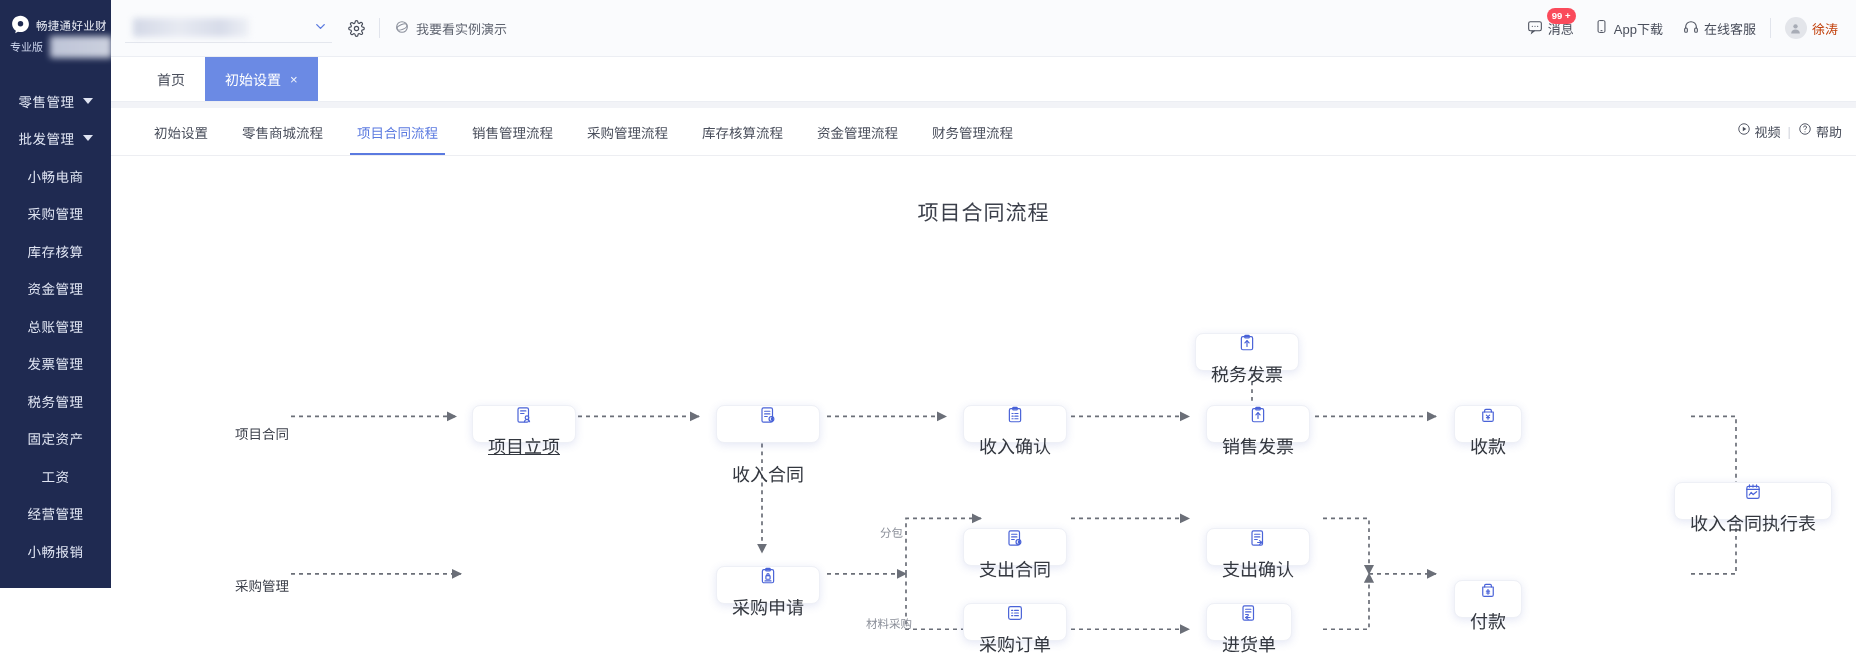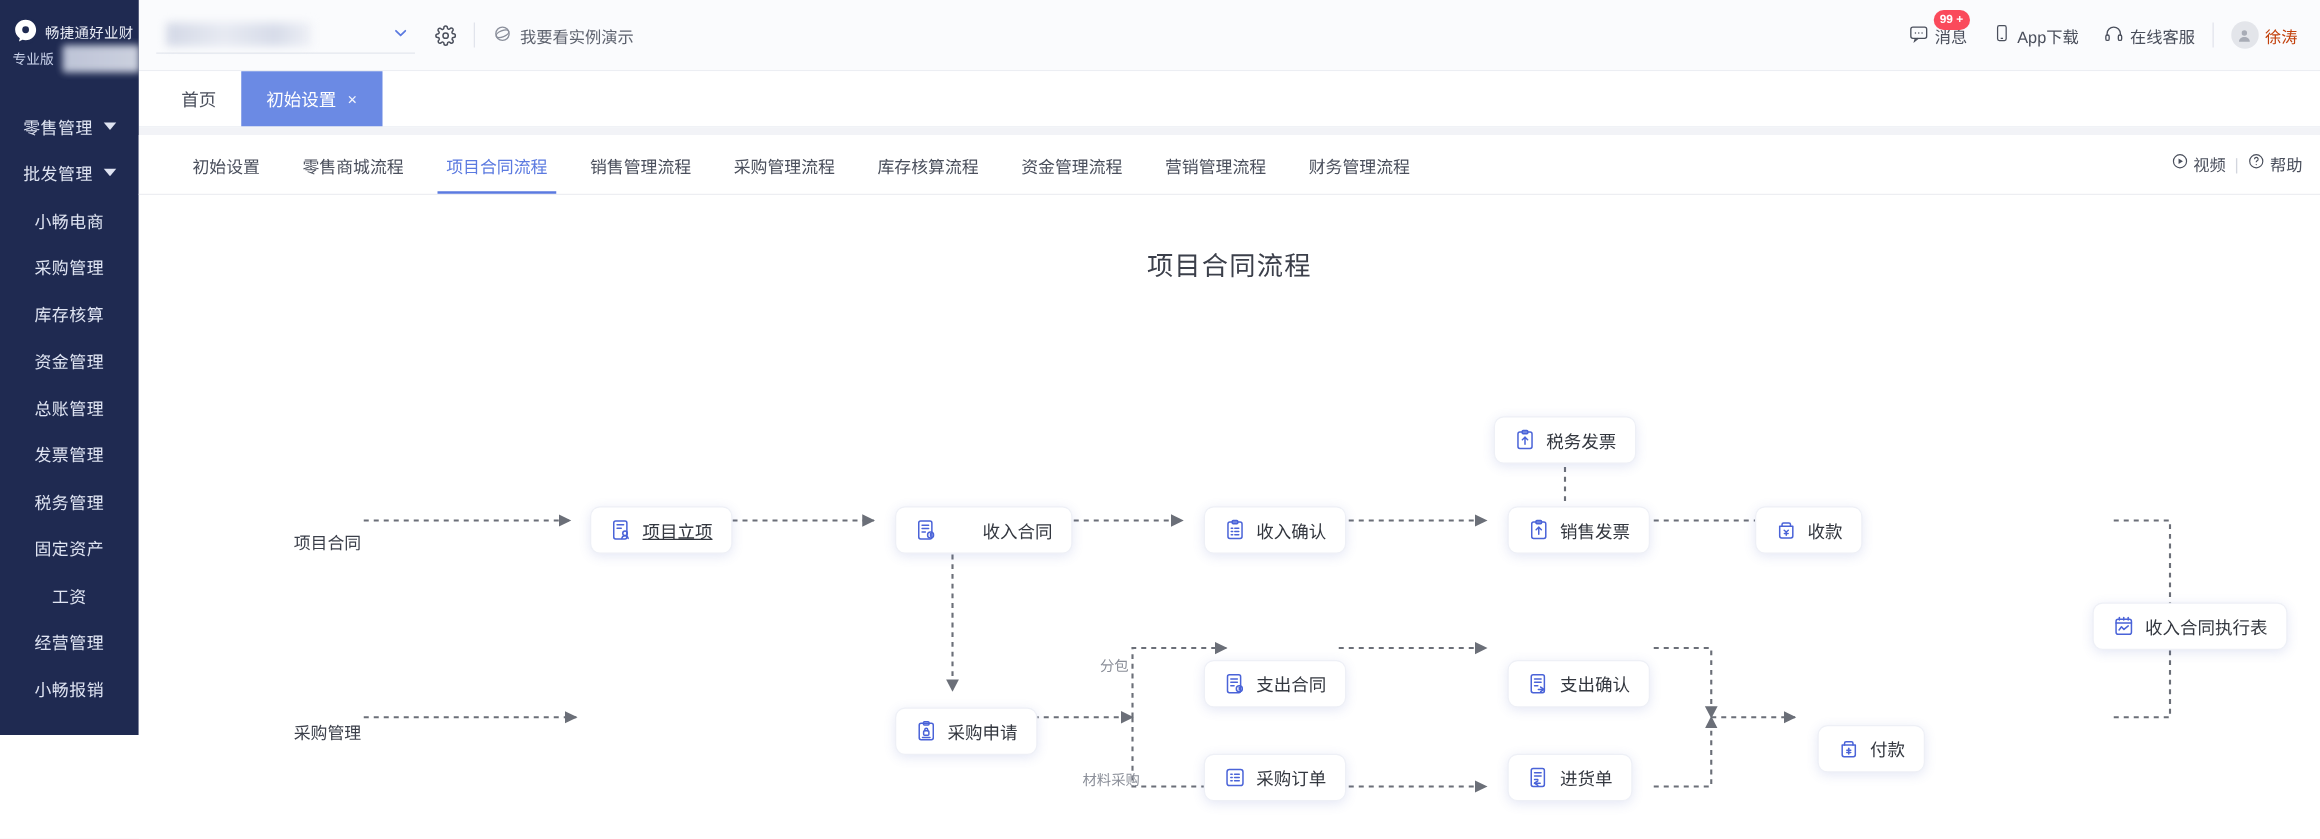--- a/index.html
+++ b/index.html
@@ -77,21 +77,21 @@
   }
   .avatar{
     width:22px;height:22px;border-radius:50%;background:#e3e5ea;display:flex;
     align-items:center;justify-content:center;color:#a8acb6;
   }
   .user-name{ color:#c2410c; font-size:13px; }
 
   
   .tabstrip{
     height:45px; flex:0 0 45px; background:#fff; display:flex; align-items:stretch;
-    padding-left:14px; border-bottom:1px solid #eceef3;
+    padding-left:26px; border-bottom:1px solid #eceef3;
   }
   .tab{
     display:flex; align-items:center; justify-content:center; padding:0 20px;
     font-size:14px; color:#4a4f5c; cursor:pointer; white-space:nowrap;
   }
   .tab.active{ background:#6b8ae4; color:#fff; }
   .tab .x{ margin-left:9px; font-size:13px; opacity:.92; }
 
   .thin-sep{ height:6px; background:#f2f3f7; flex:0 0 6px; }
 
@@ -125,21 +125,21 @@
     font-size:21px; color:#3b3f4a; letter-spacing:1px;
   }
   .flow{ position:absolute; inset:0; }
   .flow svg.edges{ position:absolute; left:0; top:0; width:100%; height:100%; }
 
   .node{
     position:absolute; height:38px; background:#fff; border-radius:8px;
     border:1px solid #eef0f6;
     box-shadow:0 2px 9px rgba(88,106,190,.16);
     display:flex; align-items:center; gap:8px; padding:0 15px;
-    font-size:14px; color:#33373f; white-space:nowrap; cursor:pointer;
+    font-size:18px; color:#33373f; white-space:nowrap; cursor:pointer;flex-direction:column;
   }
   .node .ico{ display:flex; align-items:center; flex:0 0 auto; }
   .row-label{
     position:absolute; font-size:13.5px; color:#3b3f4a; white-space:nowrap;
   }
   .edge-label{
     position:absolute; font-size:11.5px; color:#8b8f99; white-space:nowrap;
   }
 </style>
 </head>
@@ -314,23 +314,20 @@
             <span>销售管理流程</span>
           </div>
           <div class="modtab">
             <span>采购管理流程</span>
           </div>
           <div class="modtab">
             <span>库存核算流程</span>
           </div>
           <div class="modtab">
             <span>资金管理流程</span>
-          </div>
-          <div class="modtab">
-            <span>营销管理流程</span>
           </div>
           <div class="modtab">
             <span>财务管理流程</span>
           </div>
         </div>
       <div class="modbar-right">
         <span class="mr-link">
           <span>
             <svg width="14" height="14" viewBox="0 0 24 24" fill="none" stroke="#4a4f5c" stroke-width="1.6">
               <circle cx="12" cy="12" r="9"></circle>
@@ -459,21 +456,21 @@
               <span class="ico">
                 <svg width="18" height="18" viewBox="0 0 24 24" fill="none" stroke="#4a63d8" stroke-width="1.6" stroke-linecap="round" stroke-linejoin="round">
                   <rect x="4.5" y="3.5" width="15" height="17.5" rx="2"></rect>
                   <rect x="9" y="1.8" width="6" height="3.4" rx="1"></rect>
                   <line x1="12" y1="16.5" x2="12" y2="9"></line>
                   <polyline points="9.2 11.8 12 9 14.8 11.8"></polyline>
                 </svg>
               </span>
               <span>销售发票</span>
             </div>
-            <div class="node" style="left: 1293px; top: 249px;">
+            <div class="node" style="left: 1343px; top: 249px;">
               <span class="ico">
                 <svg width="18" height="18" viewBox="0 0 24 24" fill="none" stroke="#4a63d8" stroke-width="1.6" stroke-linecap="round" stroke-linejoin="round">
                   <path d="M5 8h14v10.5a2 2 0 0 1-2 2H7a2 2 0 0 1-2-2z"></path>
                   <path d="M7.5 8V6.2a1.6 1.6 0 0 1 1.6-1.6h5.8A1.6 1.6 0 0 1 16.5 6.2V8"></path>
                   <path d="M9.8 12.2 12 14.2l2.2-2"></path>
                   <line x1="12" y1="14.2" x2="12" y2="17.6"></line>
                   <line x1="10" y1="15.6" x2="14" y2="15.6"></line>
                 </svg>
               </span>
               <span>收款</span>

